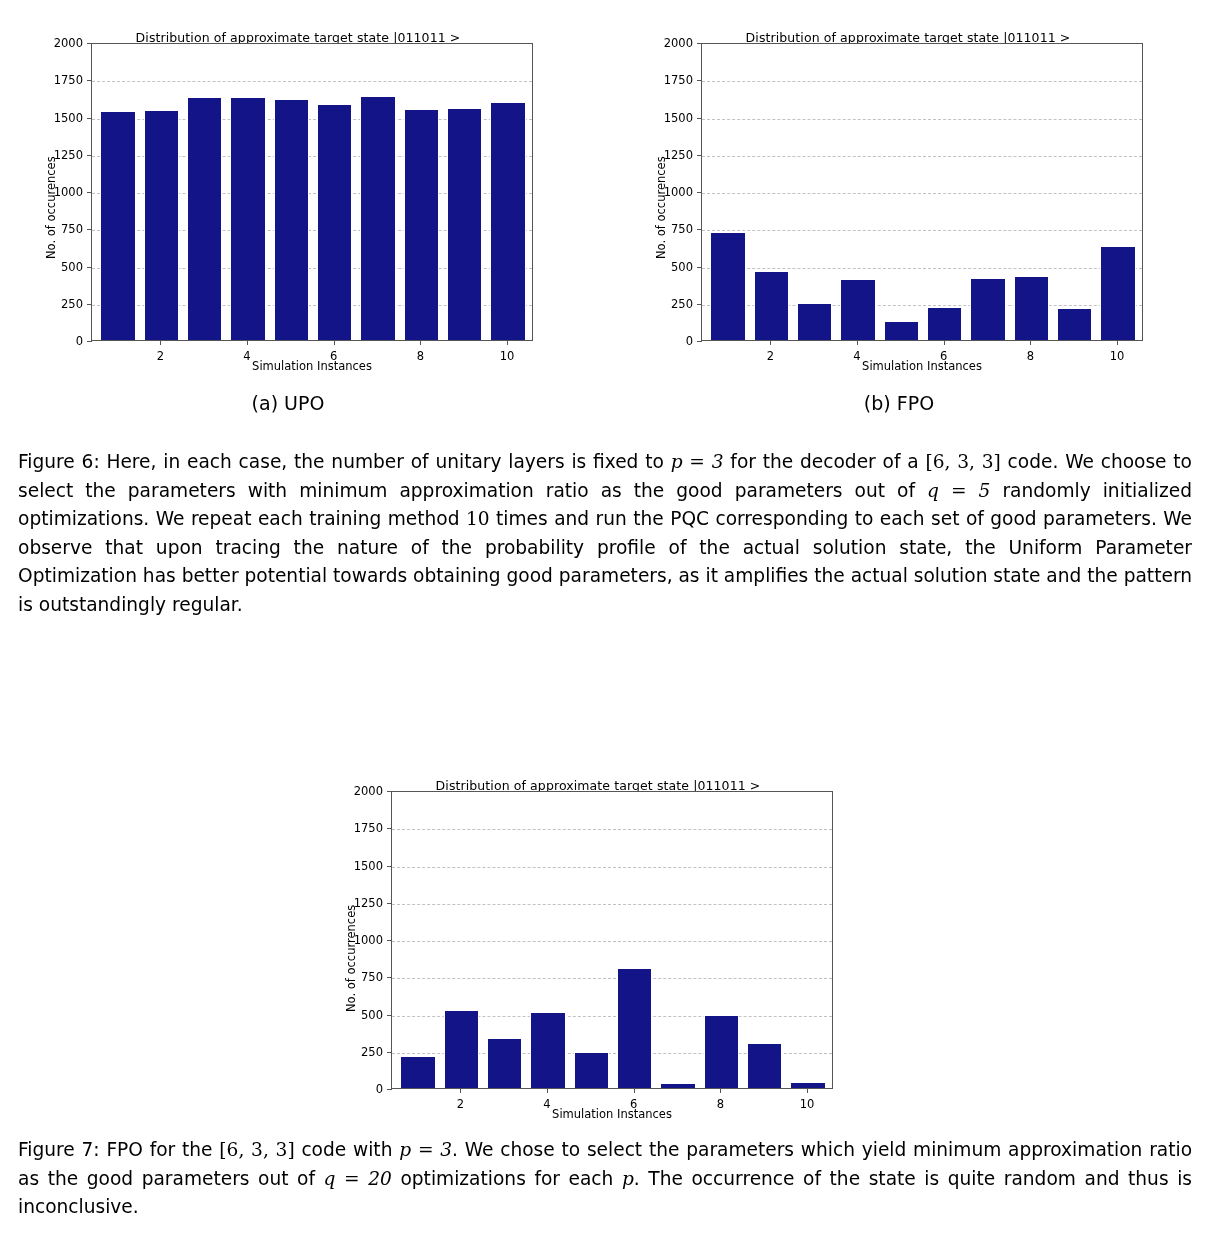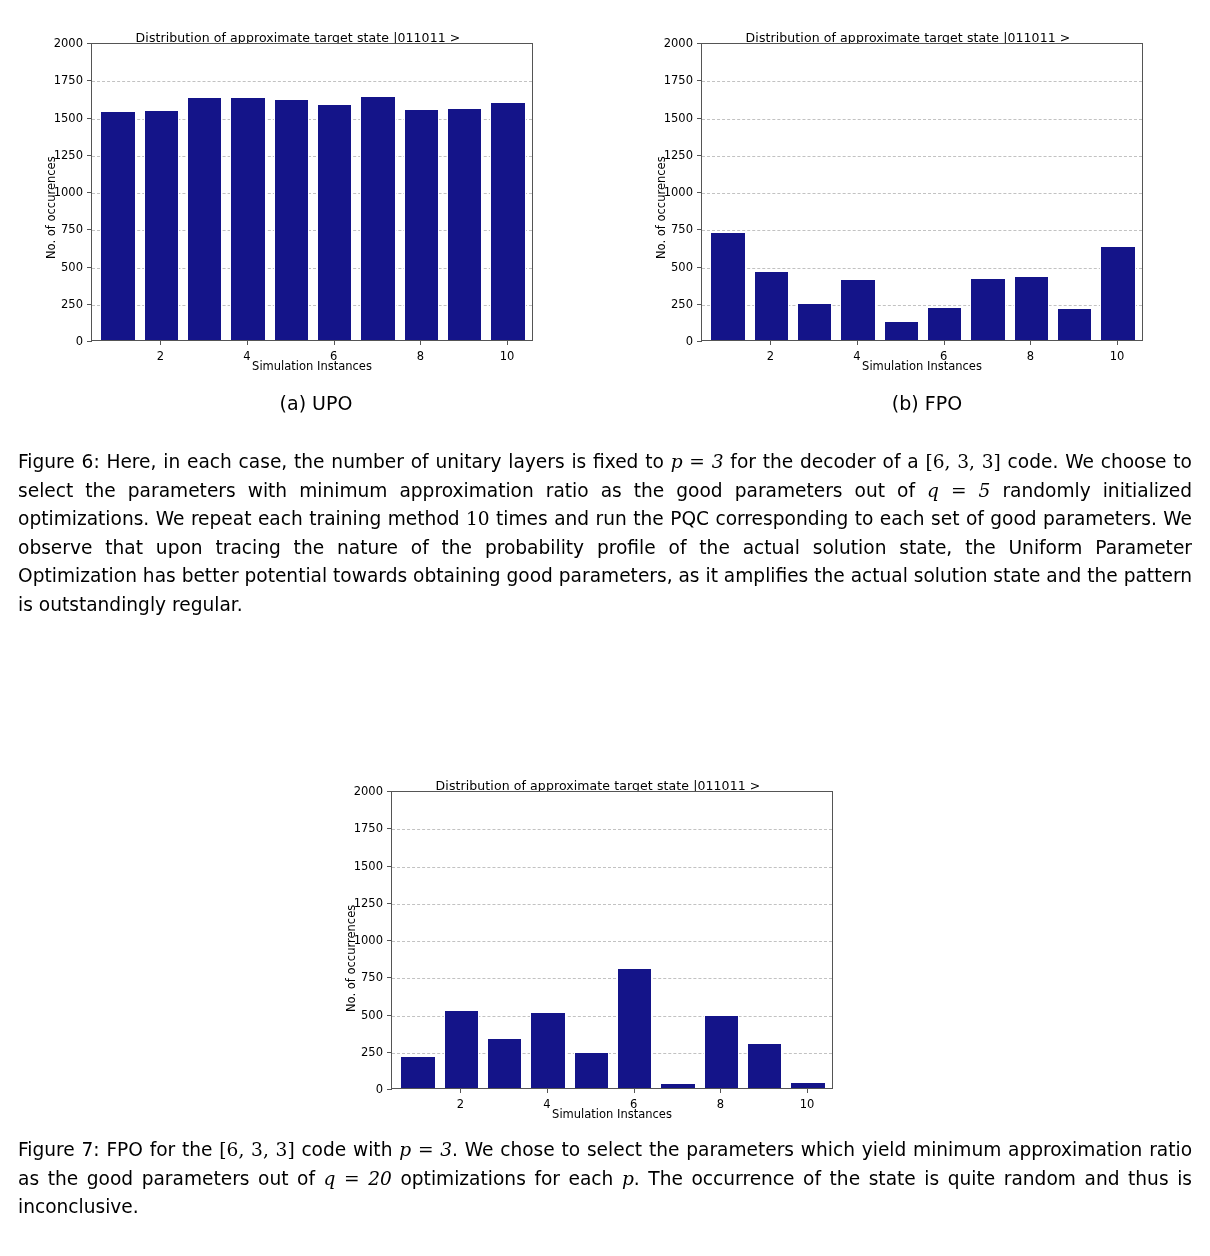--- a/index.html
+++ b/index.html
@@ -101,21 +101,20 @@
   }
 
   
   .subcaption {
     position: absolute;
     font-family: "DejaVu Sans", sans-serif;
     font-size: 19px;
     text-align: center;
     white-space: nowrap;
     transform: translateX(-50%);
-    margin-left: 28px;
   }
 
   
   .caption {
     position: absolute;
     font-family: "DejaVu Sans", sans-serif;
     font-size: 18.6px;
     line-height: 28.6px;
     text-align: justify;
     text-justify: inter-word;

